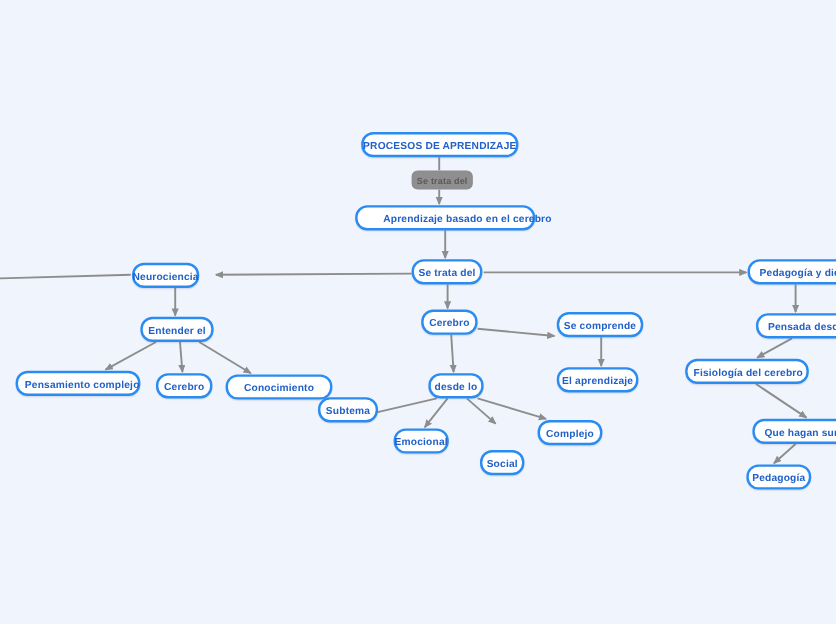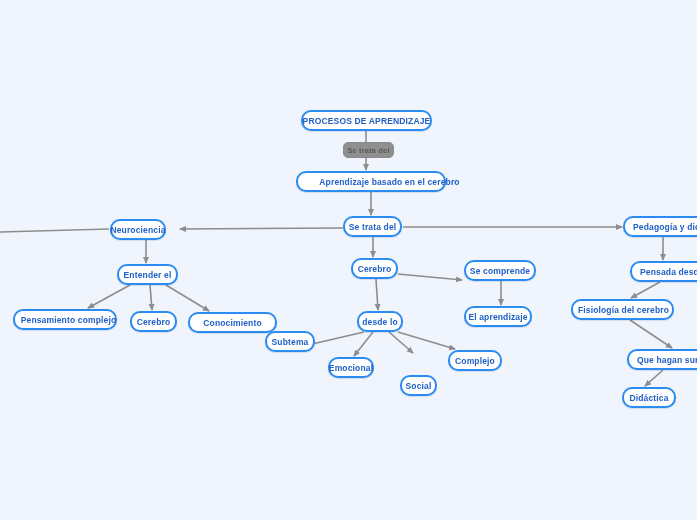--- a/index.html
+++ b/index.html
@@ -155,16 +155,16 @@
       <div class="node clipped" style="left: 630px; top: 261px; width: 76px; height: 21px;">
         <span>Pensada desde</span>
       </div>
       <div class="node" style="left: 571px; top: 299px; width: 103px; height: 21px; padding-left: 10px;">
         <span>Fisiología del cerebro</span>
       </div>
       <div class="node clipped" style="left: 627px; top: 349px; width: 83px; height: 21px;">
         <span>Que hagan surgir</span>
       </div>
       <div class="node" style="left: 622px; top: 387px; width: 54px; height: 21px;">
-        <span>Didáctica</span>
+        <span>Pedagogía</span>
       </div>
     </div>
 </div>
 
 </body></html>

